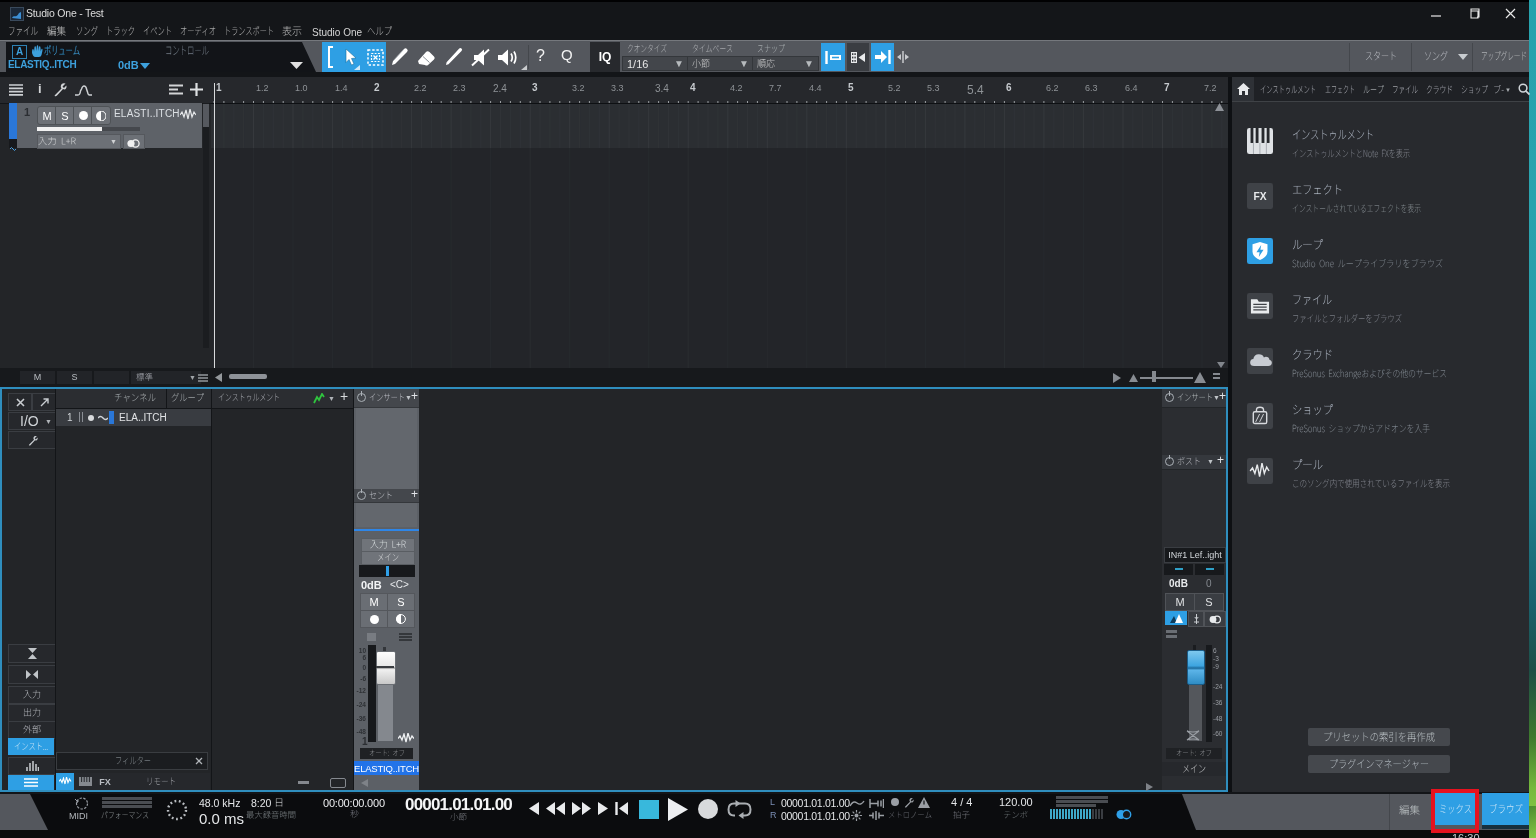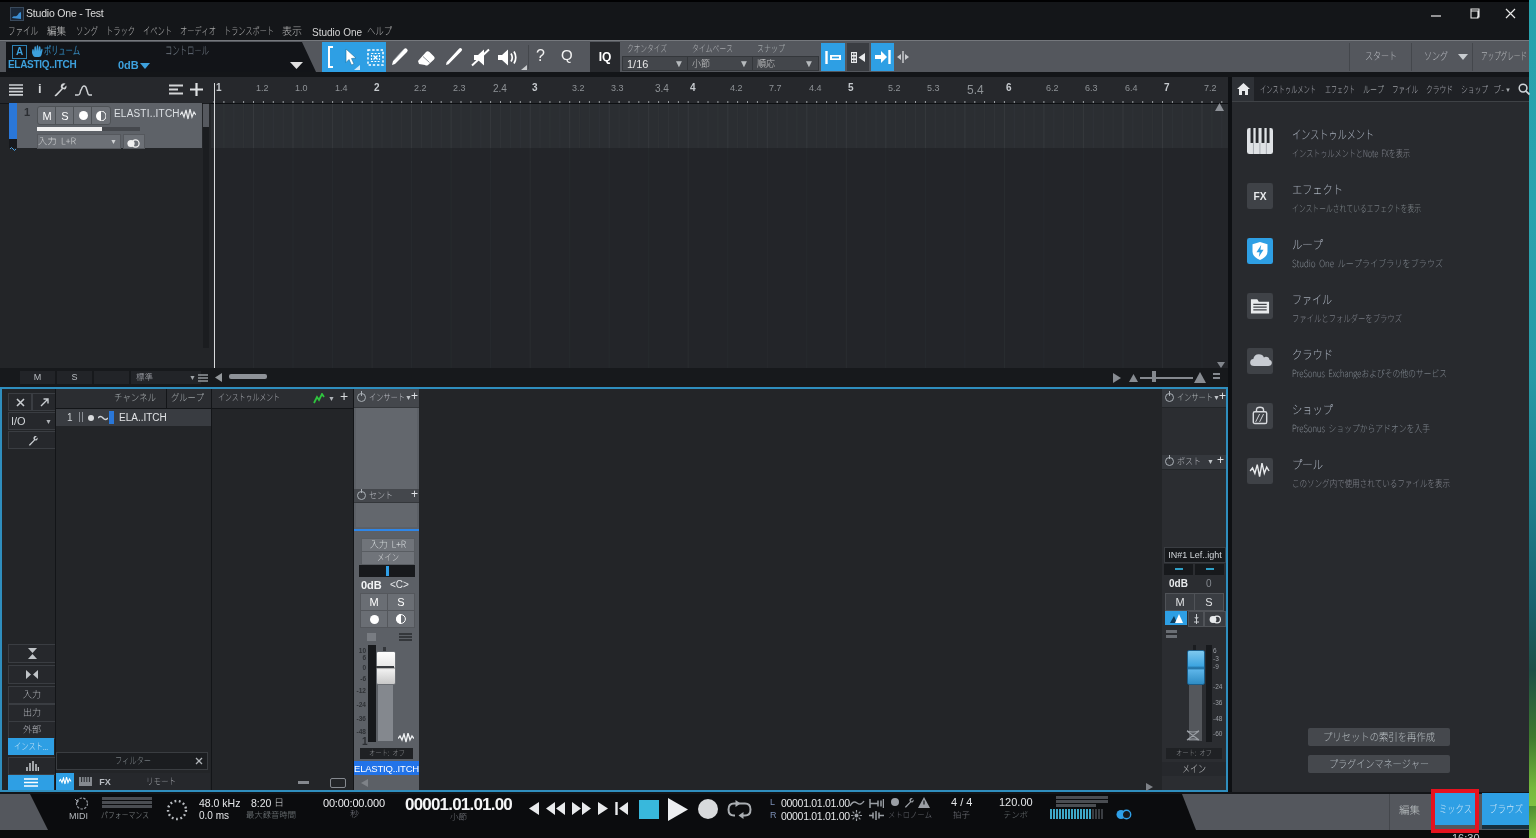--- a/index.html
+++ b/index.html
@@ -980,21 +980,21 @@
           <svg width="9" height="9" viewBox="0 0 9 9">
             <path d="M1 1 l7 7 M8 1 l-7 7" stroke="#c8ccd0" stroke-width="1.6"></path>
           </svg>
         </div>
   <div class="a fc" style="left:30px;top:4px;width:22px;height:16px;background:#26282c;border:1px solid #3a3d42">
           <svg width="9" height="9" viewBox="0 0 9 9">
             <path d="M1 8 L8 1 M3.5 1 H8 V5.5" stroke="#c8ccd0" stroke-width="1.4" fill="none"></path>
           </svg>
         </div>
   <div class="a fx" style="left:6px;top:23px;width:46px;height:16px;background:#26282c;border:1px solid #3a3d42">
-          <span style="font-size:11px;color:#d0d4d8;margin-left:2px">I/O</span>
+          <span style="font-size:14px;color:#d0d4d8;margin-left:11px">I/O</span>
           <span style="margin-left:auto;margin-right:3px;font-size:7px;color:#b0b4b8">▼</span>
         </div>
   <div class="a fc" style="left:6px;top:42px;width:46px;height:16px;background:#26282c;border:1px solid #3a3d42">
           <svg width="11" height="11" viewBox="0 0 15 15">
             <path d="M13.5 1.5 Q10 .5 9 3 Q8.2 5 9.5 6.5 L3 13 Q2 14.2 3.2 14.2 Q4 14.5 5 13.5 L11 7 Q13 8 14 6.5 Q15 5 14.3 3.5 L12 6 L10.5 4.5 Z" fill="#c8ccd0"></path>
           </svg>
         </div>
 
   <div class="a fc" style="left:6px;top:255px;width:46px;height:17px;background:#26282c;border:1px solid #3a3d42;flex-direction:column">
           <svg width="9" height="11" viewBox="0 0 9 11">
@@ -1367,21 +1367,21 @@
           <use href="#u30fc" x="3000"></use>
           <use href="#u30de" x="4000"></use>
           <use href="#u30f3" x="5000"></use>
           <use href="#u30b9" x="6000"></use>
         </svg>
       </div>
  <svg class="a" style="left:165px;top:4px" width="24" height="24" viewBox="0 0 24 24">
         <circle cx="12" cy="12" r="9" stroke="#babec2" fill="none" stroke-width="2.4" stroke-dasharray="1.8 2.6"></circle>
       </svg>
  <div class="a" style="left:199px;top:3px;font-size:10.5px;color:#e4e6e8">48.0 kHz</div>
- <div class="a" style="left:199px;top:16px;font-size:10px;color:#e4e6e8">0.0 ms</div>
+ <div class="a" style="left:199px;top:16px;font-size:15px;color:#e4e6e8">0.0 ms</div>
  <div class="a fx" style="left:251px;top:3px;font-size:10.5px;color:#e4e6e8">8:20&nbsp;<svg class="jp" width="10.0" height="10.0" viewBox="0 -810 1000 1000" preserveAspectRatio="none" style="color:#e4e6e8">
           <use href="#u65e5"></use>
         </svg></div>
  <div class="a" style="left:246px;top:17px">
         <svg class="jp" width="50.0" height="8.5" viewBox="0 -810 6000 1000" preserveAspectRatio="none" style="color:#8e9298">
           <use href="#u6700"></use>
           <use href="#u5927" x="1000"></use>
           <use href="#u9332" x="2000"></use>
           <use href="#u97f3" x="3000"></use>
           <use href="#u6642" x="4000"></use>

